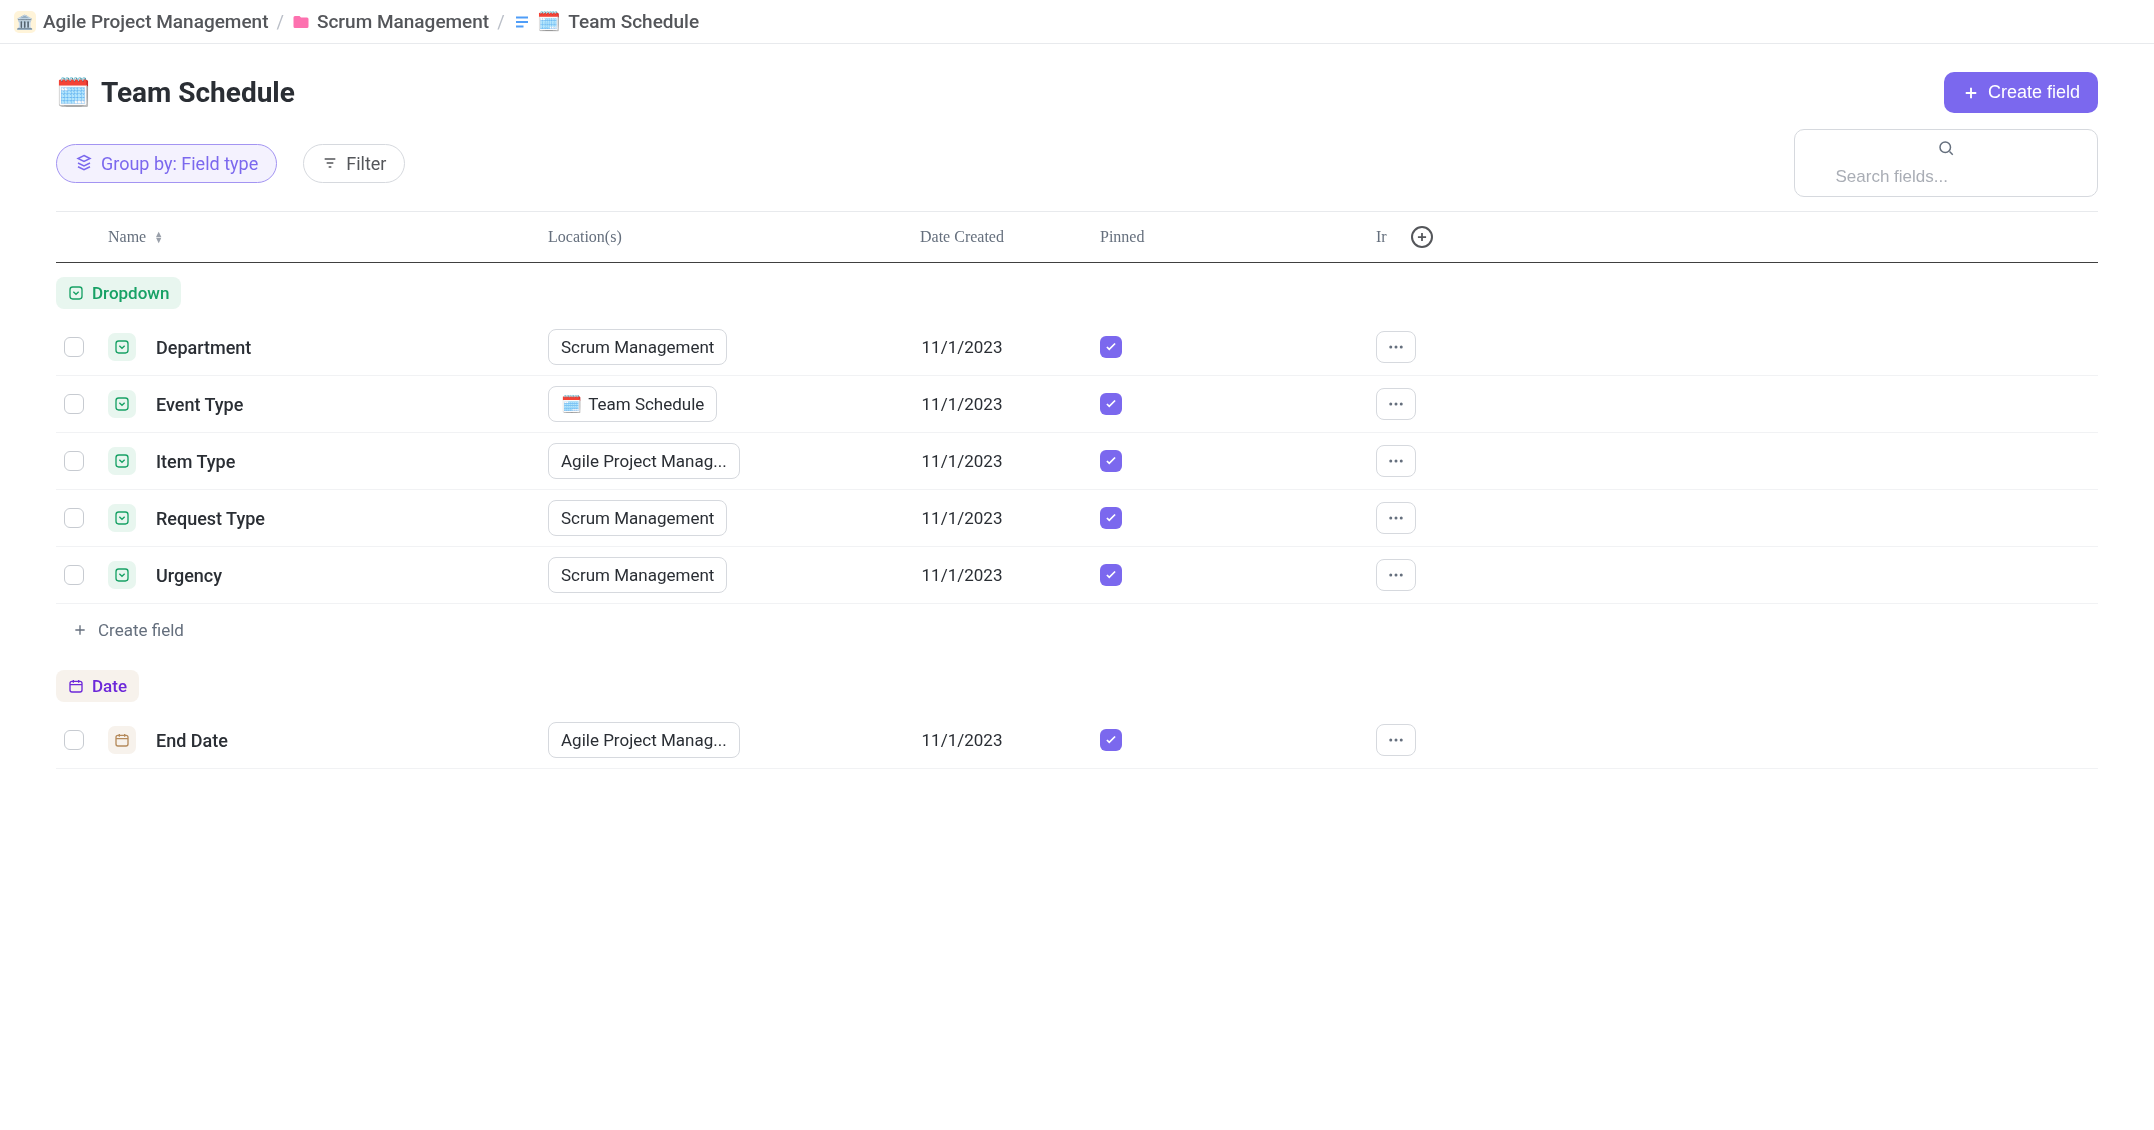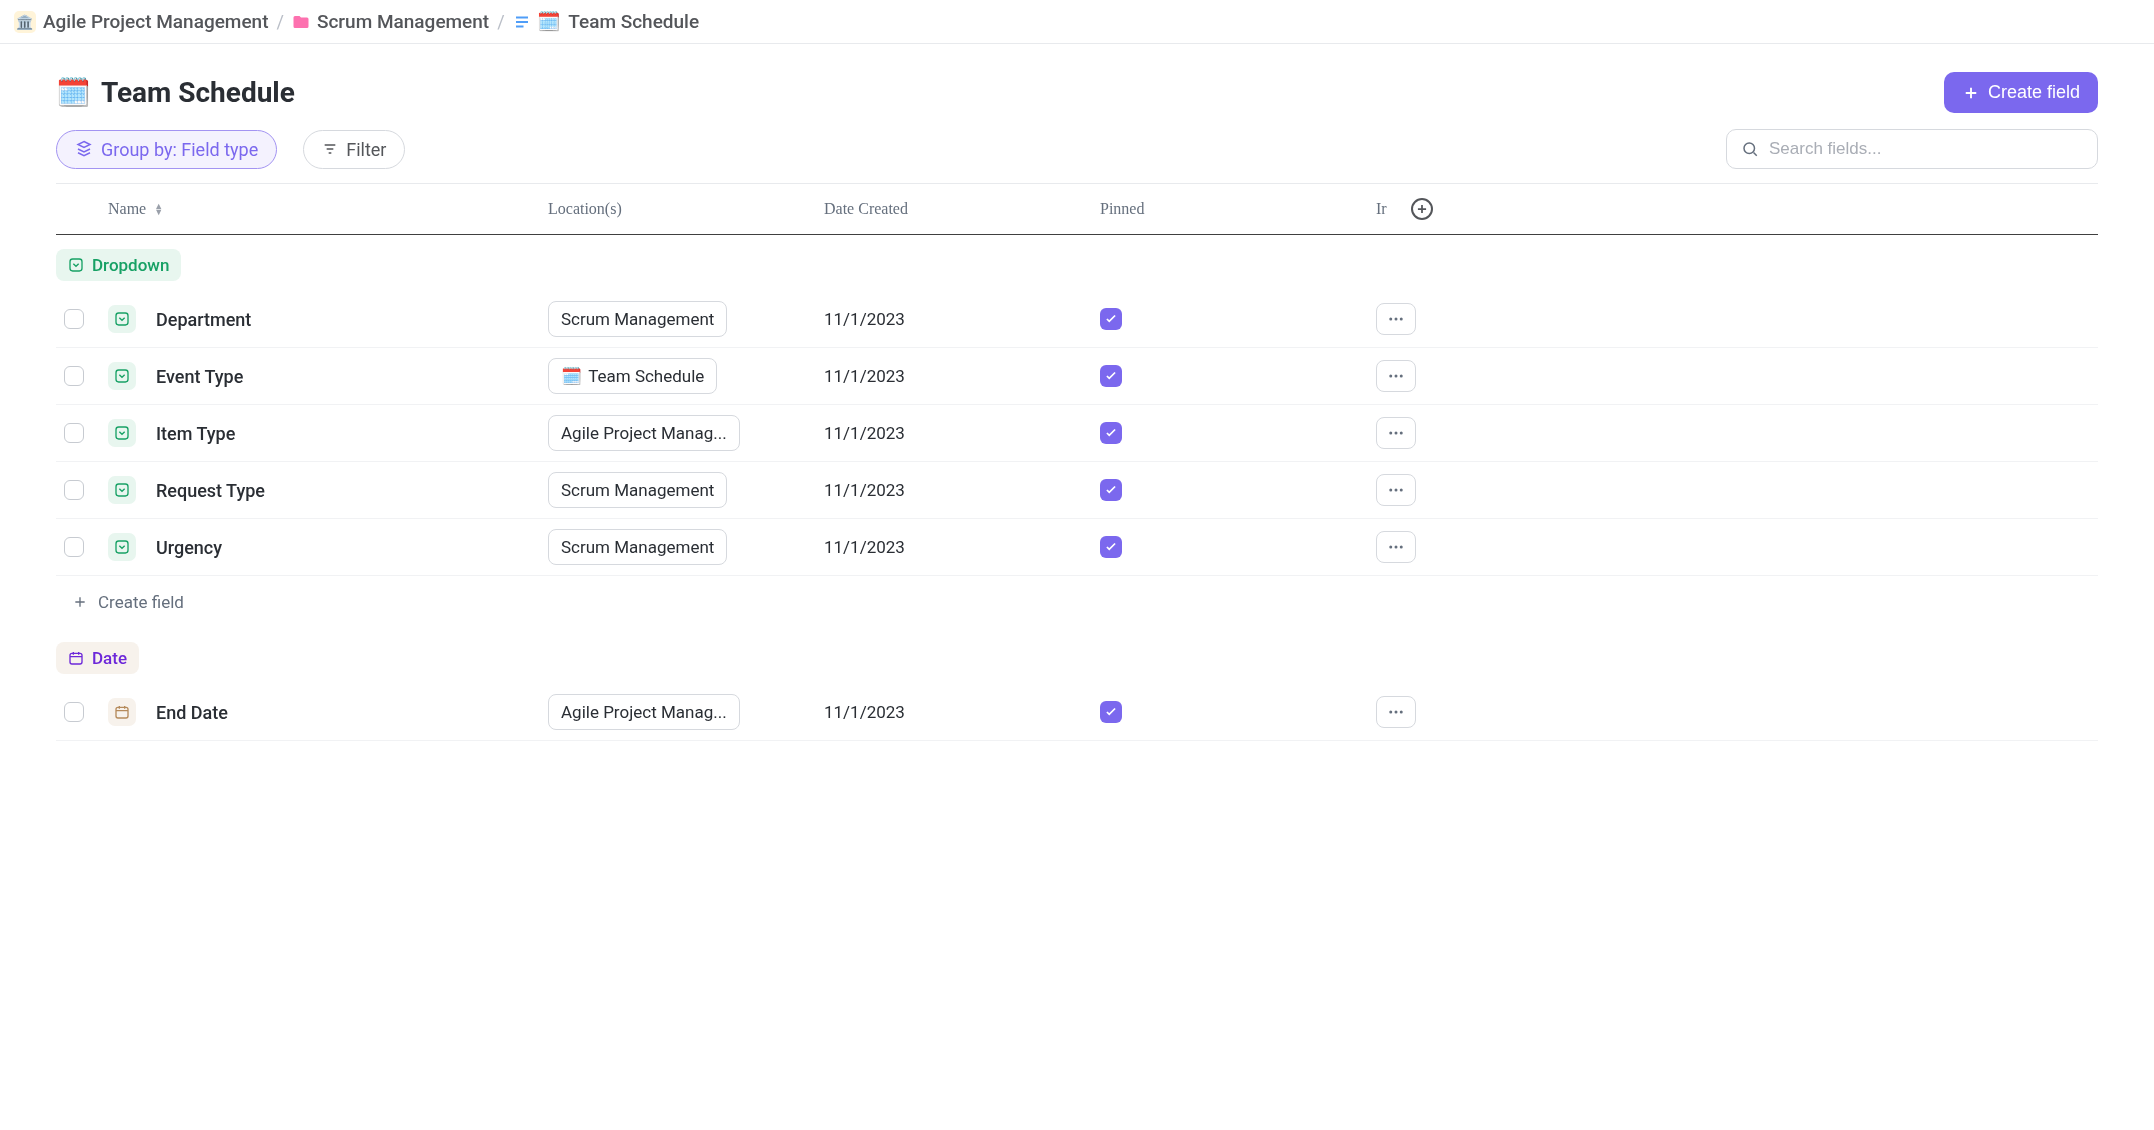--- a/index.html
+++ b/index.html
@@ -101,21 +101,22 @@
   background: #f4f2fe;
   color: #7b68ee;
 }
 .search-box {
   display:flex;
   align-items:center;
   gap:10px;
   border:1px solid #d6d9de;
   border-radius:10px;
   padding: 9px 14px;
-  width: 372px;
+  width: 304px;
+  flex-direction: column;
 }
 .search-box input {
   border:none;
   outline:none;
   font-size: 17px;
   flex:1;
   color:#2a2e34;
 }
 .search-box input::placeholder { color:#a9adb5; }
 .search-box svg { color:#656f7d; }
@@ -129,21 +130,21 @@
   align-items:center;
   padding: 14px 8px;
   font-size: 16px;
   color: #656f7d;
   border-bottom: 1px solid #404040;
   font-family: Liberation Serif, serif;
 }
 .col-check { width: 44px; }
 .col-name { flex: 0 0 440px; display:flex; align-items:center; gap:6px; padding-left:0; }
 .col-loc { flex: 0 0 276px; }
-.col-date { flex: 0 0 276px; }
+.col-date { flex: 0 0 276px; text-align: center; }
 .col-pinned { flex: 0 0 276px; }
 .col-last { flex: 1; display:flex; justify-content:flex-start; align-items:center; }
 .thead .col-last { gap:24px; padding-right: 12px; color:#656f7d; }
 .thead .add-col {
   width:22px; height:22px; border:2px solid #54565a; border-radius:50%;
   display:flex; align-items:center; justify-content:center;
   cursor:pointer; color:#54565a; font-weight:700;
 }
 .thead .col-trunc { overflow:hidden; text-overflow: clip; white-space:nowrap; max-width:14px; }
 

